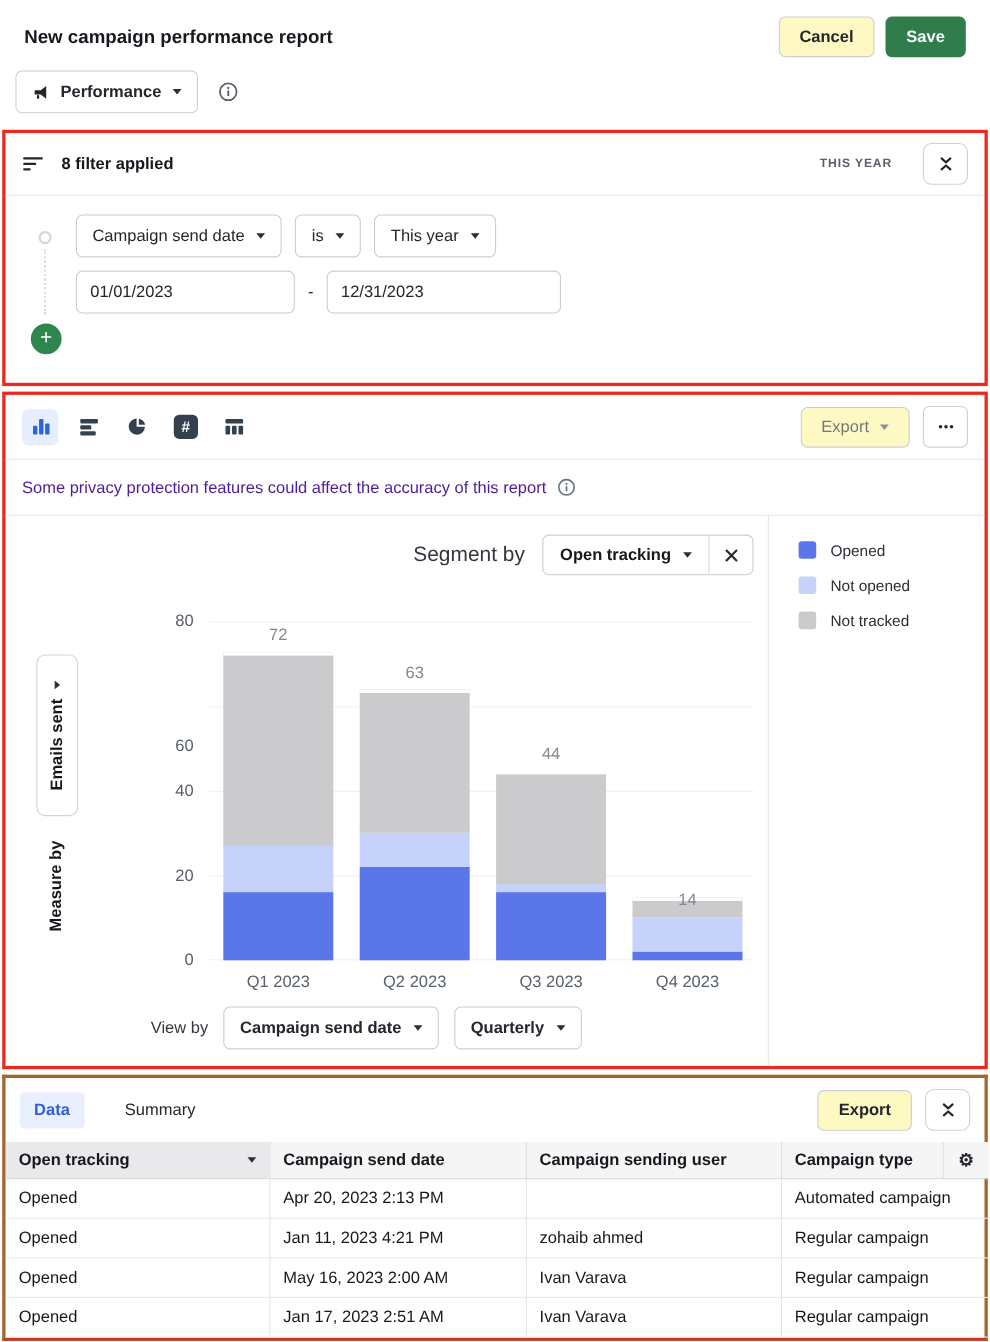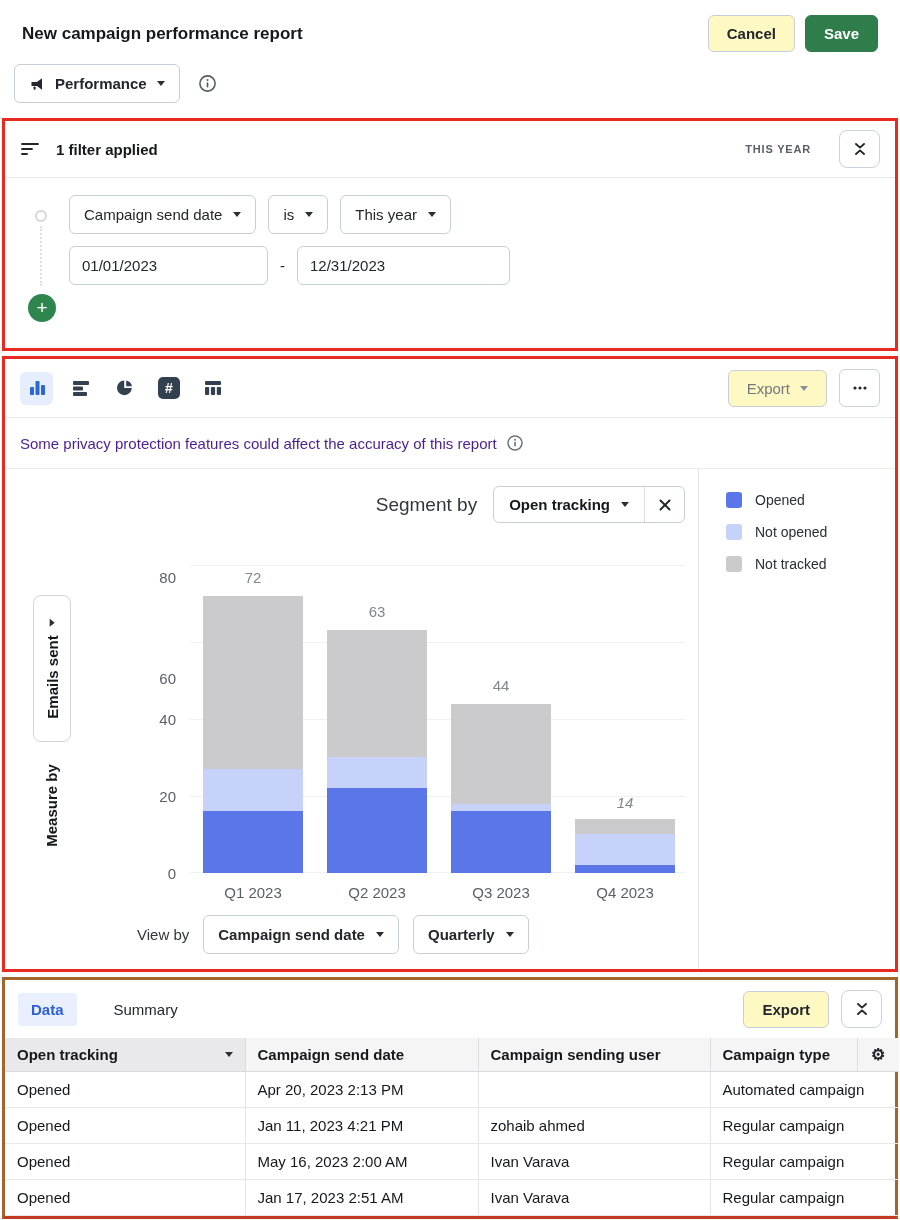--- a/index.html
+++ b/index.html
@@ -155,21 +155,21 @@
 
 <div class="panel" id="panel-filter">
   <div class="filter-header">
     <span style="display:flex;">
       <svg class="stroke-ic" width="20" height="18" viewBox="0 0 20 18">
           <line x1="2" y1="4" x2="18" y2="4"></line>
           <line x1="2" y1="9" x2="12" y2="9"></line>
           <line x1="2" y1="14" x2="7" y2="14"></line>
         </svg>
     </span>
-    <span class="filter-title">1 filter applied</span>
+    <span class="filter-title">8 filter applied</span>
     <span class="range-chip">THIS YEAR</span>
     <button class="icon-btn">
       <svg class="stroke-ic" width="16" height="16" viewBox="0 0 16 16">
           <polyline points="4,3 8,6.6 12,3"></polyline>
           <polyline points="4,13 8,9.4 12,13"></polyline>
         </svg>
     </button>
   </div>
   <div class="filter-body">
     <span class="rail-circle"></span>
@@ -305,40 +305,40 @@
     <div id="plot">
         <div class="gridline" style="top: 307px;"></div>
         <div class="ytick" style="top: 308px;">0</div>
         <div class="gridline" style="top: 231px;"></div>
         <div class="ytick" style="top: 231px;">20</div>
         <div class="gridline" style="top: 154px;"></div>
         <div class="ytick" style="top: 154px;">40</div>
         <div class="gridline" style="top: 77px;"></div>
         <div class="ytick" style="top: 77px; margin-top: 36px;">60</div>
         <div class="gridline" style="top: 0px;"></div>
-        <div class="ytick" style="top: 12px;">80</div>
+        <div class="ytick" style="top: 0px;">80</div>
         <div class="bar-seg" style="left: 13px; width: 100px; bottom: 0px; height: 62px; background: rgb(91, 118, 232);"></div>
         <div class="bar-seg gap" style="left: 13px; width: 100px; bottom: 62px; height: 45px; background: rgb(199, 210, 250);"></div>
         <div class="bar-seg gap" style="left: 13px; width: 100px; bottom: 104px; height: 176px; background: rgb(203, 203, 205);"></div>
         <div class="bar-total" style="left: 13px; width: 100px; top: 4px;">72</div>
         <div class="xtick" style="left: 13px; width: 100px;">Q1 2023</div>
         <div class="bar-seg" style="left: 137px; width: 100px; bottom: 0px; height: 85px; background: rgb(91, 118, 232);"></div>
         <div class="bar-seg gap" style="left: 137px; width: 100px; bottom: 85px; height: 34px; background: rgb(199, 210, 250);"></div>
         <div class="bar-seg gap" style="left: 137px; width: 100px; bottom: 116px; height: 130px; background: rgb(203, 203, 205);"></div>
         <div class="bar-total" style="left: 137px; width: 100px; top: 38px;">63</div>
         <div class="xtick" style="left: 137px; width: 100px;">Q2 2023</div>
         <div class="bar-seg" style="left: 261px; width: 100px; bottom: 0px; height: 62px; background: rgb(91, 118, 232);"></div>
         <div class="bar-seg gap" style="left: 261px; width: 100px; bottom: 62px; height: 11px; background: rgb(199, 210, 250);"></div>
         <div class="bar-seg gap" style="left: 261px; width: 100px; bottom: 69px; height: 103px; background: rgb(203, 203, 205);"></div>
         <div class="bar-total" style="left: 261px; width: 100px; top: 112px;">44</div>
         <div class="xtick" style="left: 261px; width: 100px;">Q3 2023</div>
         <div class="bar-seg" style="left: 385px; width: 100px; bottom: 0px; height: 8px; background: rgb(91, 118, 232);"></div>
         <div class="bar-seg gap" style="left: 385px; width: 100px; bottom: 8px; height: 34px; background: rgb(199, 210, 250);"></div>
         <div class="bar-seg gap" style="left: 385px; width: 100px; bottom: 39px; height: 18px; background: rgb(203, 203, 205);"></div>
-        <div class="bar-total" style="left: 385px; width: 100px; top: 229px; font-style: italic;">14</div>
+        <div class="bar-total" style="left: 385px; width: 100px; top: 245px;">14</div>
         <div class="xtick" style="left: 385px; width: 100px;">Q4 2023</div>
       </div>
 
     <div class="viewby-row">
       <span class="viewby-label">View by</span>
       <button class="dd-btn dd-bold">
         <span>Campaign send date</span>
         <span class="caret"></span>
       </button>
       <button class="dd-btn dd-bold">

